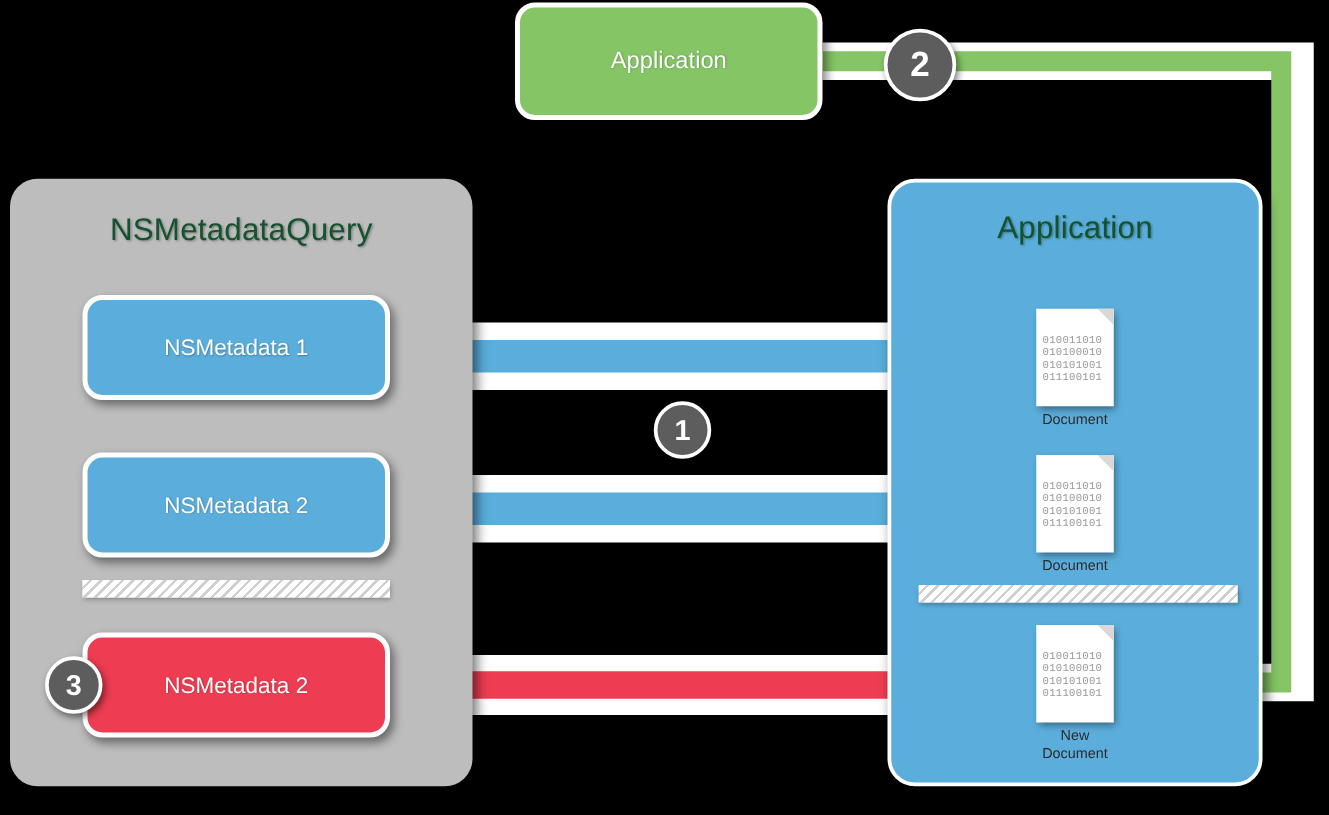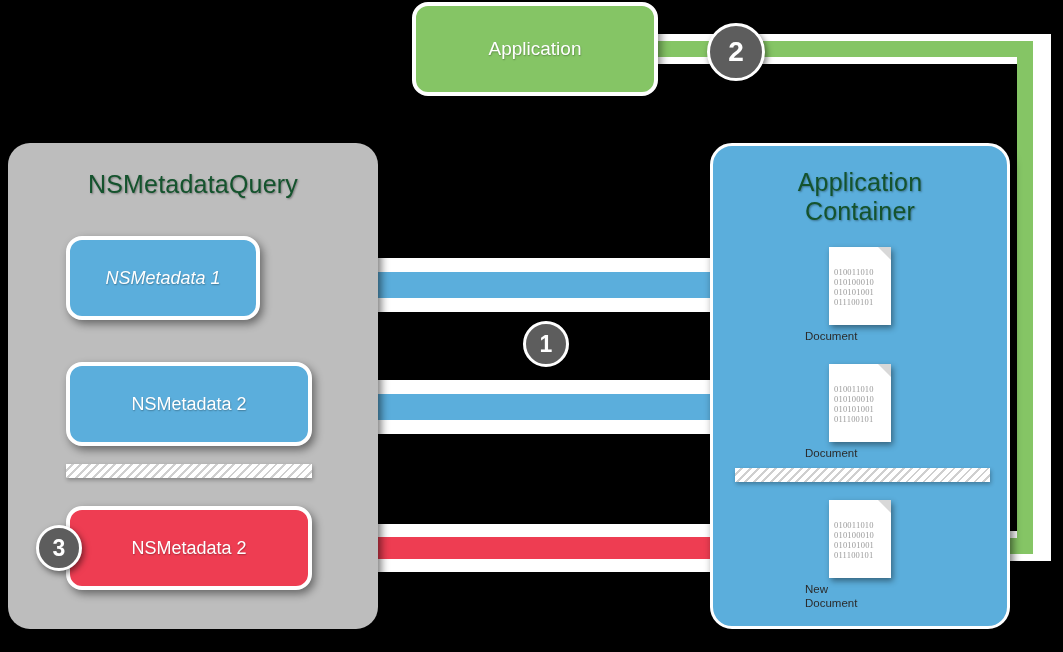--- a/index.html
+++ b/index.html
@@ -59,21 +59,21 @@
     color: #ffffff;
     font-size: 18px;
     box-shadow: 3px 4px 8px rgba(0,0,0,0.45);
     text-shadow: 0.5px 0.5px 1.5px rgba(0,0,0,0.3);
   }
   .node.blue { background: #5BAEDC; }
   .node.red  { background: #EE3D52; }
   .node.green{ background: #85C565; }
 
   #app-box   { left: 412px; top: 2px;   width: 246px; height: 94px; font-size: 19px; }
-  #meta1-box { left: 66px;  top: 236px; width: 194px; height: 84px; font-style: italic; }
+  #meta1-box { left: 66px;  top: 236px; width: 246px; height: 84px; }
   #meta2-box { left: 66px;  top: 362px; width: 246px; height: 84px; }
   #meta3-box { left: 66px;  top: 506px; width: 246px; height: 84px; }
 
   
   .divider {
     position: absolute;
     height: 14px;
     background-color: #f4f4f4;
     background-image: repeating-linear-gradient(
       -45deg,
@@ -111,29 +111,30 @@
     width: 0; height: 0;
     border-left: 13px solid transparent;
     border-top: 13px solid #d8d8d8;
   }
   .doc-bits {
     position: absolute;
     left: 5px; top: 20px;
     color: #9a9a9a;
     font-size: 8.5px;
     line-height: 10px;
-    font-family: Liberation Serif, serif;
+    font-family: Liberation Mono, monospace;
     white-space: pre;
     letter-spacing: 0.2px;
   }
   .doc-label {
     position: absolute;
     top: 82px;
     left: -24px;
     width: 110px;
+    text-align: center;
     color: #2b2b2b;
     font-size: 11.5px;
     line-height: 14px;
   }
 
   #doc1 { left: 829px; top: 247px; }
   #doc2 { left: 829px; top: 364px; }
   #doc3 { left: 829px; top: 500px; }
 
   
@@ -204,21 +205,20 @@
     <span>NSMetadata 2</span>
   </div>
 
   <div class="node green" id="app-box">
     <span>Application</span>
   </div>
 
   <div class="panel" id="panel-container">
     <div class="panel-title">
       <div>Application</div>
-      <div>Container</div>
     </div>
   </div>
 
   <div class="divider" id="divider-right"></div>
 
   <div class="doc" id="doc1">
     <div class="doc-page">
       <div class="doc-fold"></div>
       <div class="doc-bits">010011010
 010100010

